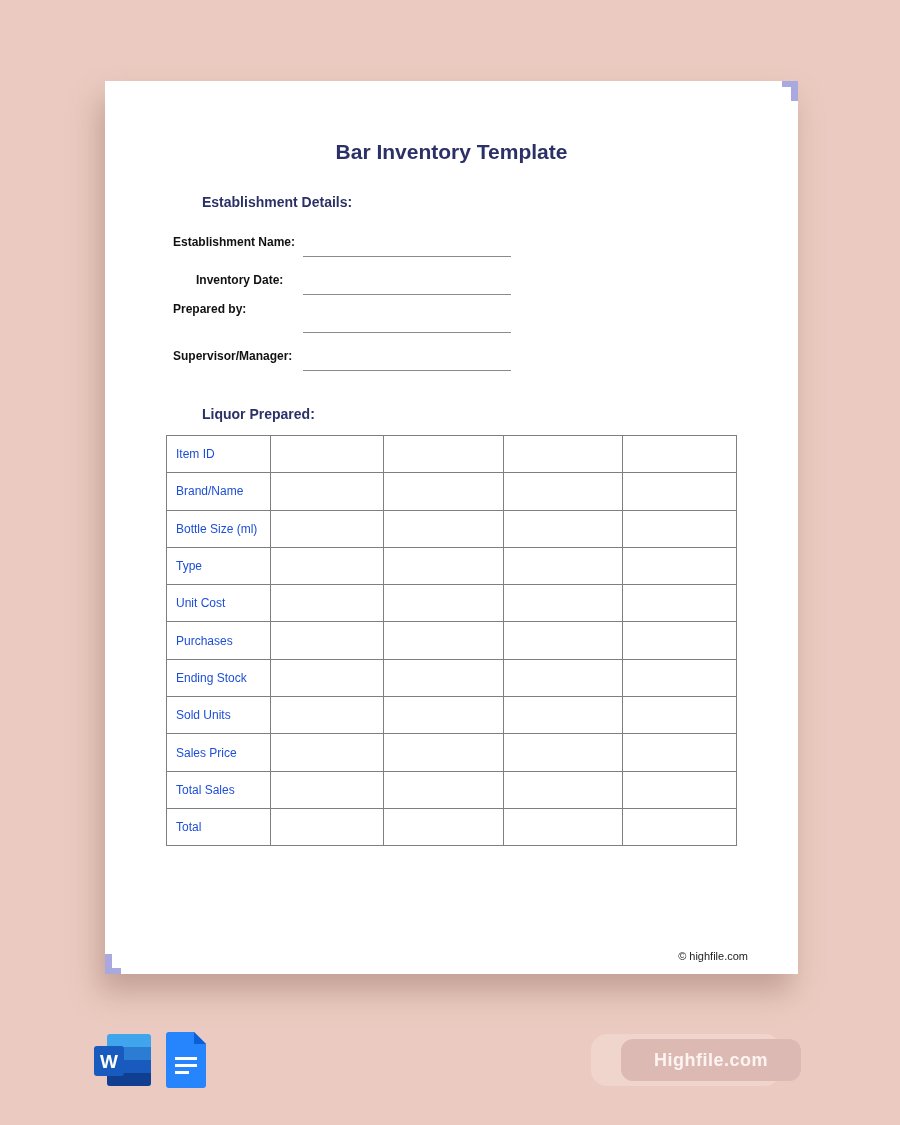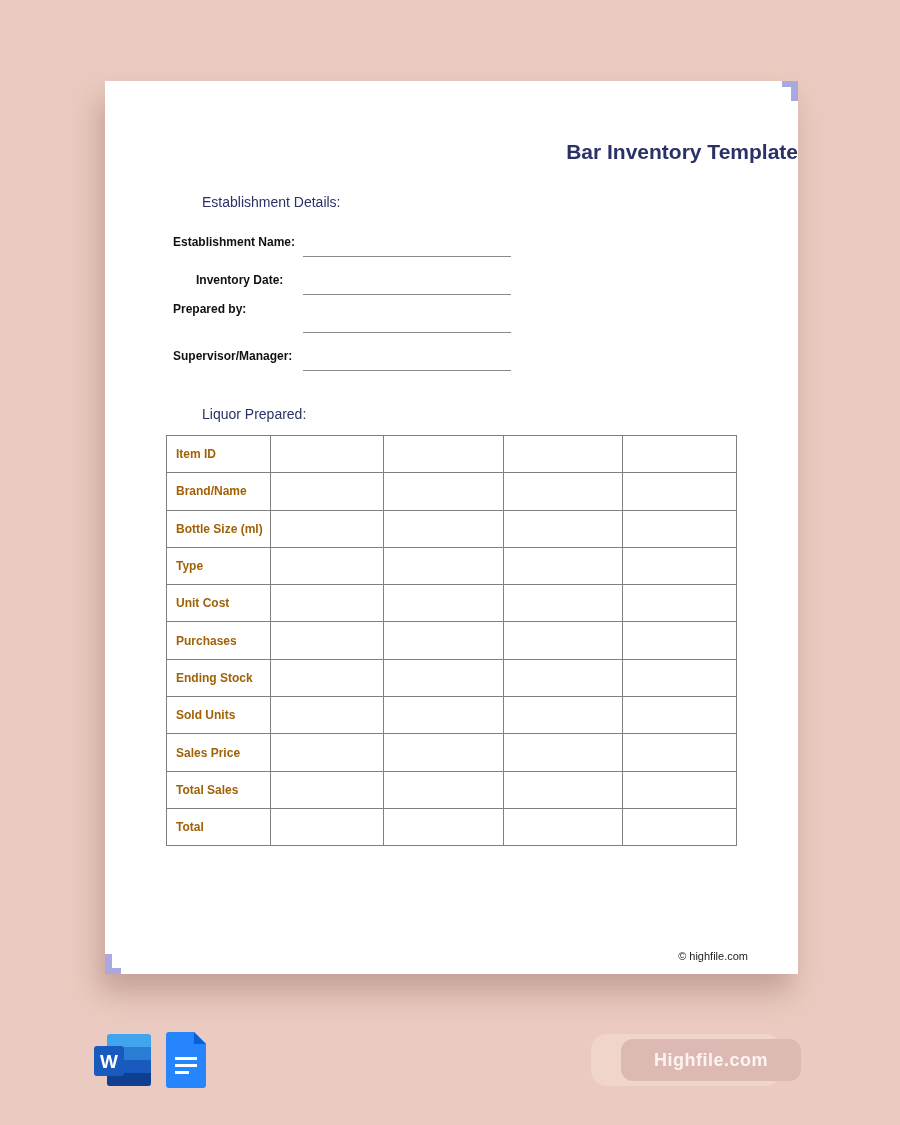--- a/index.html
+++ b/index.html
@@ -39,30 +39,30 @@
     content: ""; position: absolute; left: 0; bottom: 0;
     width: 16px; height: 6px; background: #a9a9e0;
   }
   .corner-bl::after {
     content: ""; position: absolute; left: 0; bottom: 0;
     width: 7px; height: 20px; background: #a9a9e0;
   }
   .doc-title {
     position: absolute;
     left: 0; right: 0; top: 59px;
-    text-align: right;
+    text-align: center;
     font-size: 21px;
     font-weight: bold;
     color: #2b3166;
   }
   .section-head {
     position: absolute;
     left: 68px;
     font-size: 14px;
-    font-weight: normal;
+    font-weight: bold;
     color: #2b3166;
     padding-left: 29px;
   }
   .field-label {
     position: absolute;
     left: 68px;
     font-size: 12px;
     font-weight: bold;
     color: #111;
   }
@@ -77,22 +77,22 @@
     position: absolute;
     left: 61px; top: 354px;
     border-collapse: collapse;
     width: 571px;
   }
   table.inv td {
     border: 1.5px solid #7f7f7f;
     height: 36.3px;
     padding: 0;
     font-size: 12px;
-    font-weight: bold;
-    color: #a16207;
+    font-weight: normal;
+    color: #1d4ed8;
   }
   table.inv td.label { width: 94px; padding-left: 9px; }
   table.inv td.c1 { width: 112px; }
   table.inv td.c2 { width: 119px; }
   table.inv td.c3 { width: 118px; }
   table.inv td.c4 { width: 113px; }
   .copyright {
     position: absolute;
     right: 50px; bottom: 12px;
     font-size: 11px;

